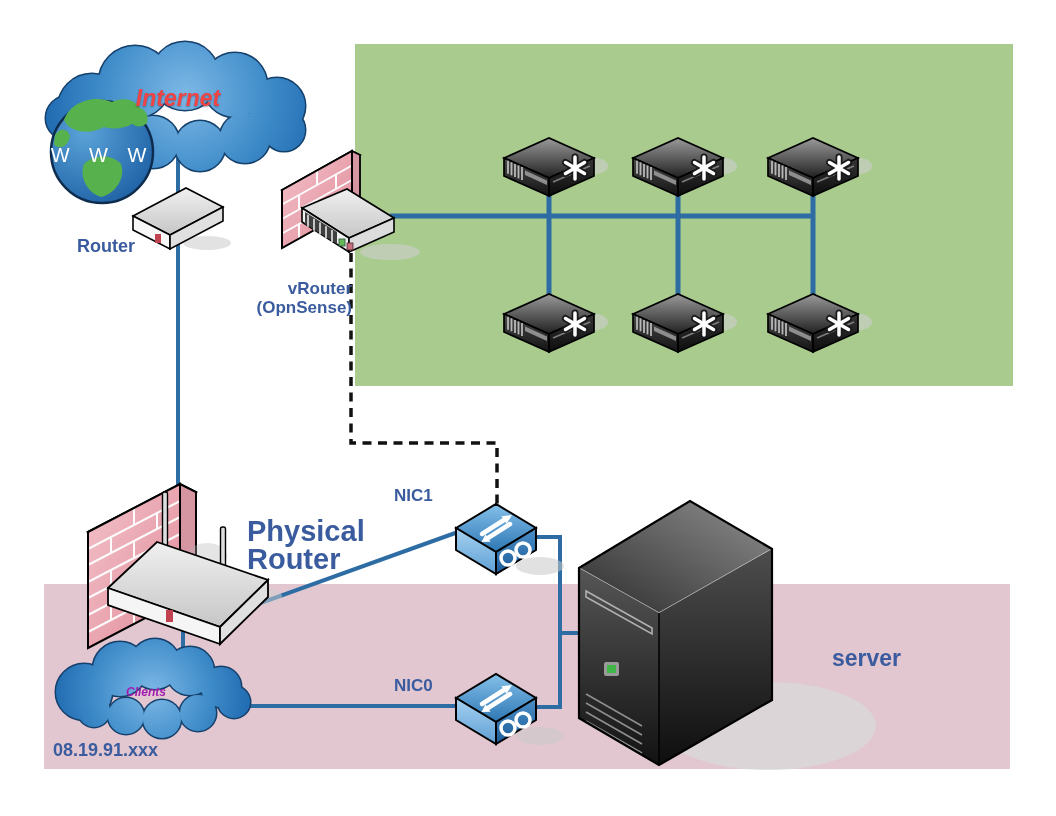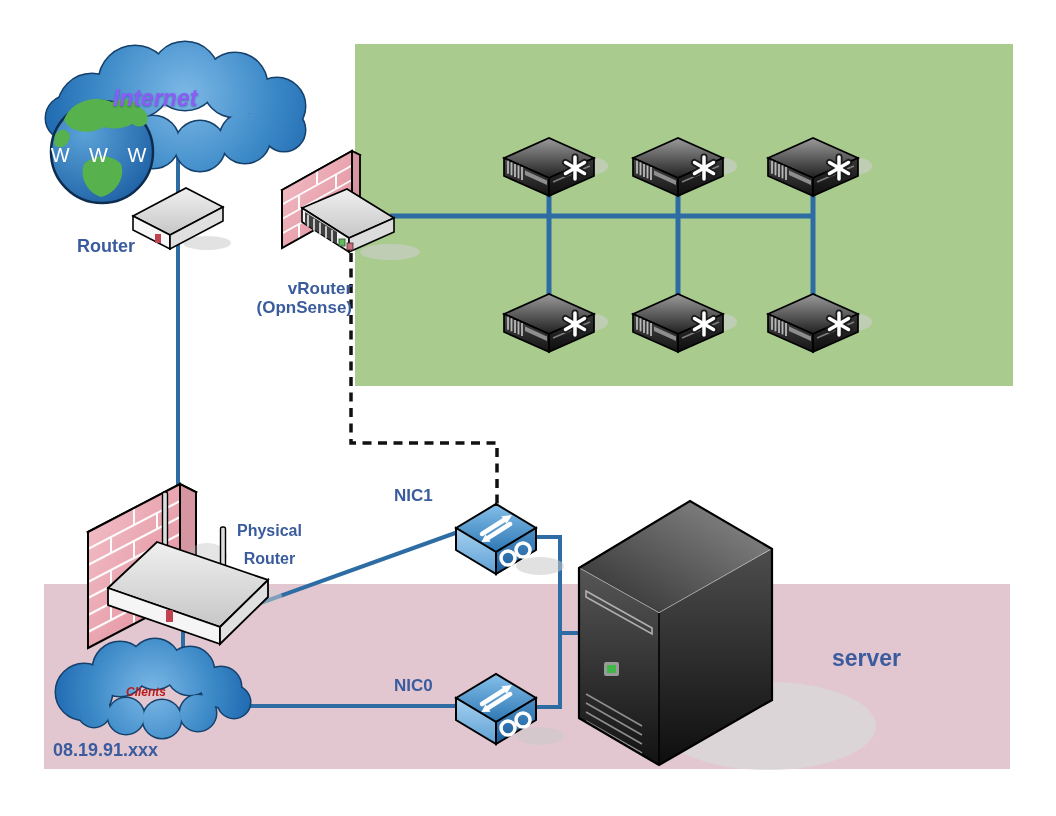--- a/index.html
+++ b/index.html
@@ -2,28 +2,28 @@
 <html><head>
 <meta charset="utf-8">
 <style>
   html,body{margin:0;padding:0;background:#fff;}
   .canvas{
     position:relative;width:1056px;height:816px;background:#ffffff;
     font-family:"Liberation Sans",sans-serif;overflow:hidden;
   }
   .canvas svg{position:absolute;left:0;top:0;}
   .lbl{position:absolute;font-weight:bold;color:#3a5c9e;line-height:1.15;white-space:nowrap;}
-  .lbl-internet{left:113px;top:85px;width:130px;font-size:23px;font-style:italic;color:#8b5cf6;text-shadow:0 1px 2px rgba(20,50,90,.45);}
+  .lbl-internet{left:113px;top:85px;width:130px;text-align:center;font-size:23px;font-style:italic;color:#ef4444;text-shadow:0 1px 2px rgba(20,50,90,.45);}
   .lbl-kvm{left:366px;top:49px;font-size:19px;letter-spacing:.3px;}
   .lbl-modem{left:77px;top:236px;font-size:18px;}
   .lbl-vrouter{left:248px;top:279px;width:104px;text-align:right;font-size:17px;line-height:19px;}
   .lbl-nic1{left:394px;top:486px;font-size:17px;}
   .lbl-nic0{left:394px;top:676px;font-size:17px;}
-  .lbl-phys{left:237px;top:517px;font-size:16px;line-height:28px;text-align:center;}
-  .lbl-clients{left:96px;top:686px;width:100px;text-align:center;font-size:12px;font-style:italic;color:#b91c1c;}
+  .lbl-phys{left:247px;top:517px;font-size:29px;line-height:28px;}
+  .lbl-clients{left:96px;top:686px;width:100px;text-align:center;font-size:12px;font-style:italic;color:#a21caf;}
   .lbl-subnet{left:53px;top:740px;font-size:18px;}
   .lbl-virt{left:779px;top:644px;width:175px;text-align:center;font-size:23px;line-height:29px;}
 </style>
 </head>
 <body>
 
 <div class="canvas">
 <svg width="1056" height="816" viewBox="0 0 1056 816">
   <defs>
     <radialGradient id="gInetCloud" gradientUnits="userSpaceOnUse" cx="185" cy="95" r="150">

